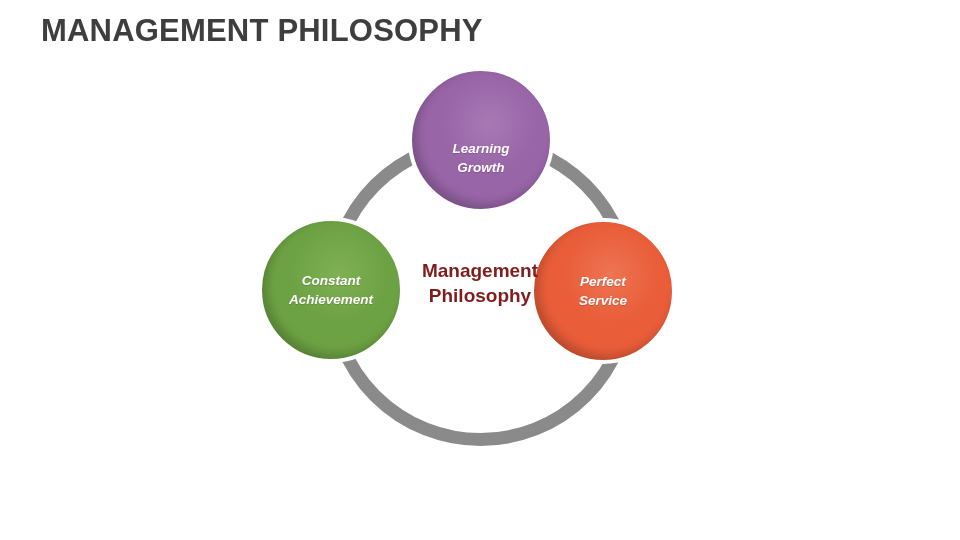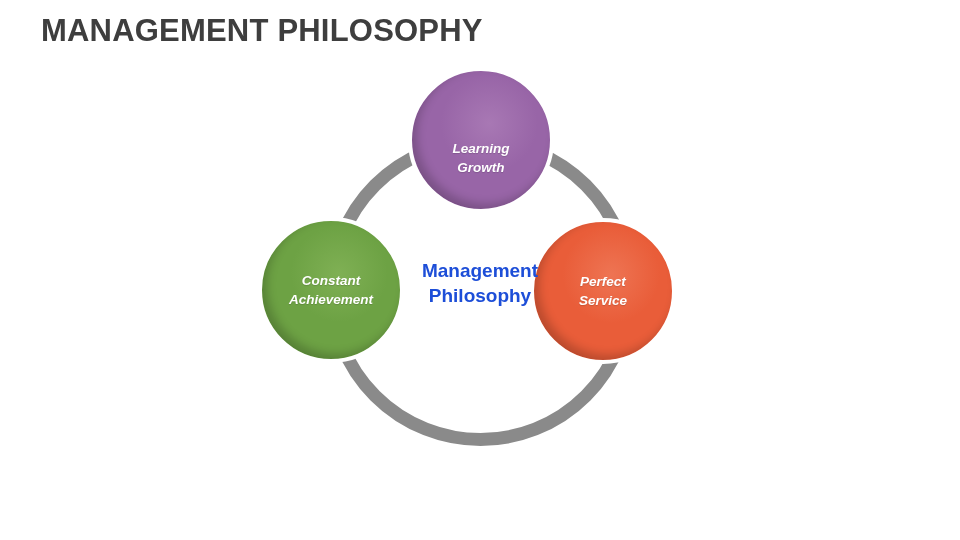--- a/index.html
+++ b/index.html
@@ -105,17 +105,17 @@
       <span class="node-label" style="color: rgb(255, 255, 255);">Perfect
 Service</span>
     </div>
 
 
     <div class="node node-left" style="--c: #6DA244; --cl: #7FB054; --cd: #3E6921;">
       <span class="node-label" style="color: rgb(255, 255, 255);">Constant
 Achievement</span>
     </div>
 
-    <div class="center-label" style="color: #1d4ed8;">Management
+    <div class="center-label" style="color: #7f1d1d;">Management
 Philosophy</div>
 
   </div>
 </div>
 
 </body></html>

